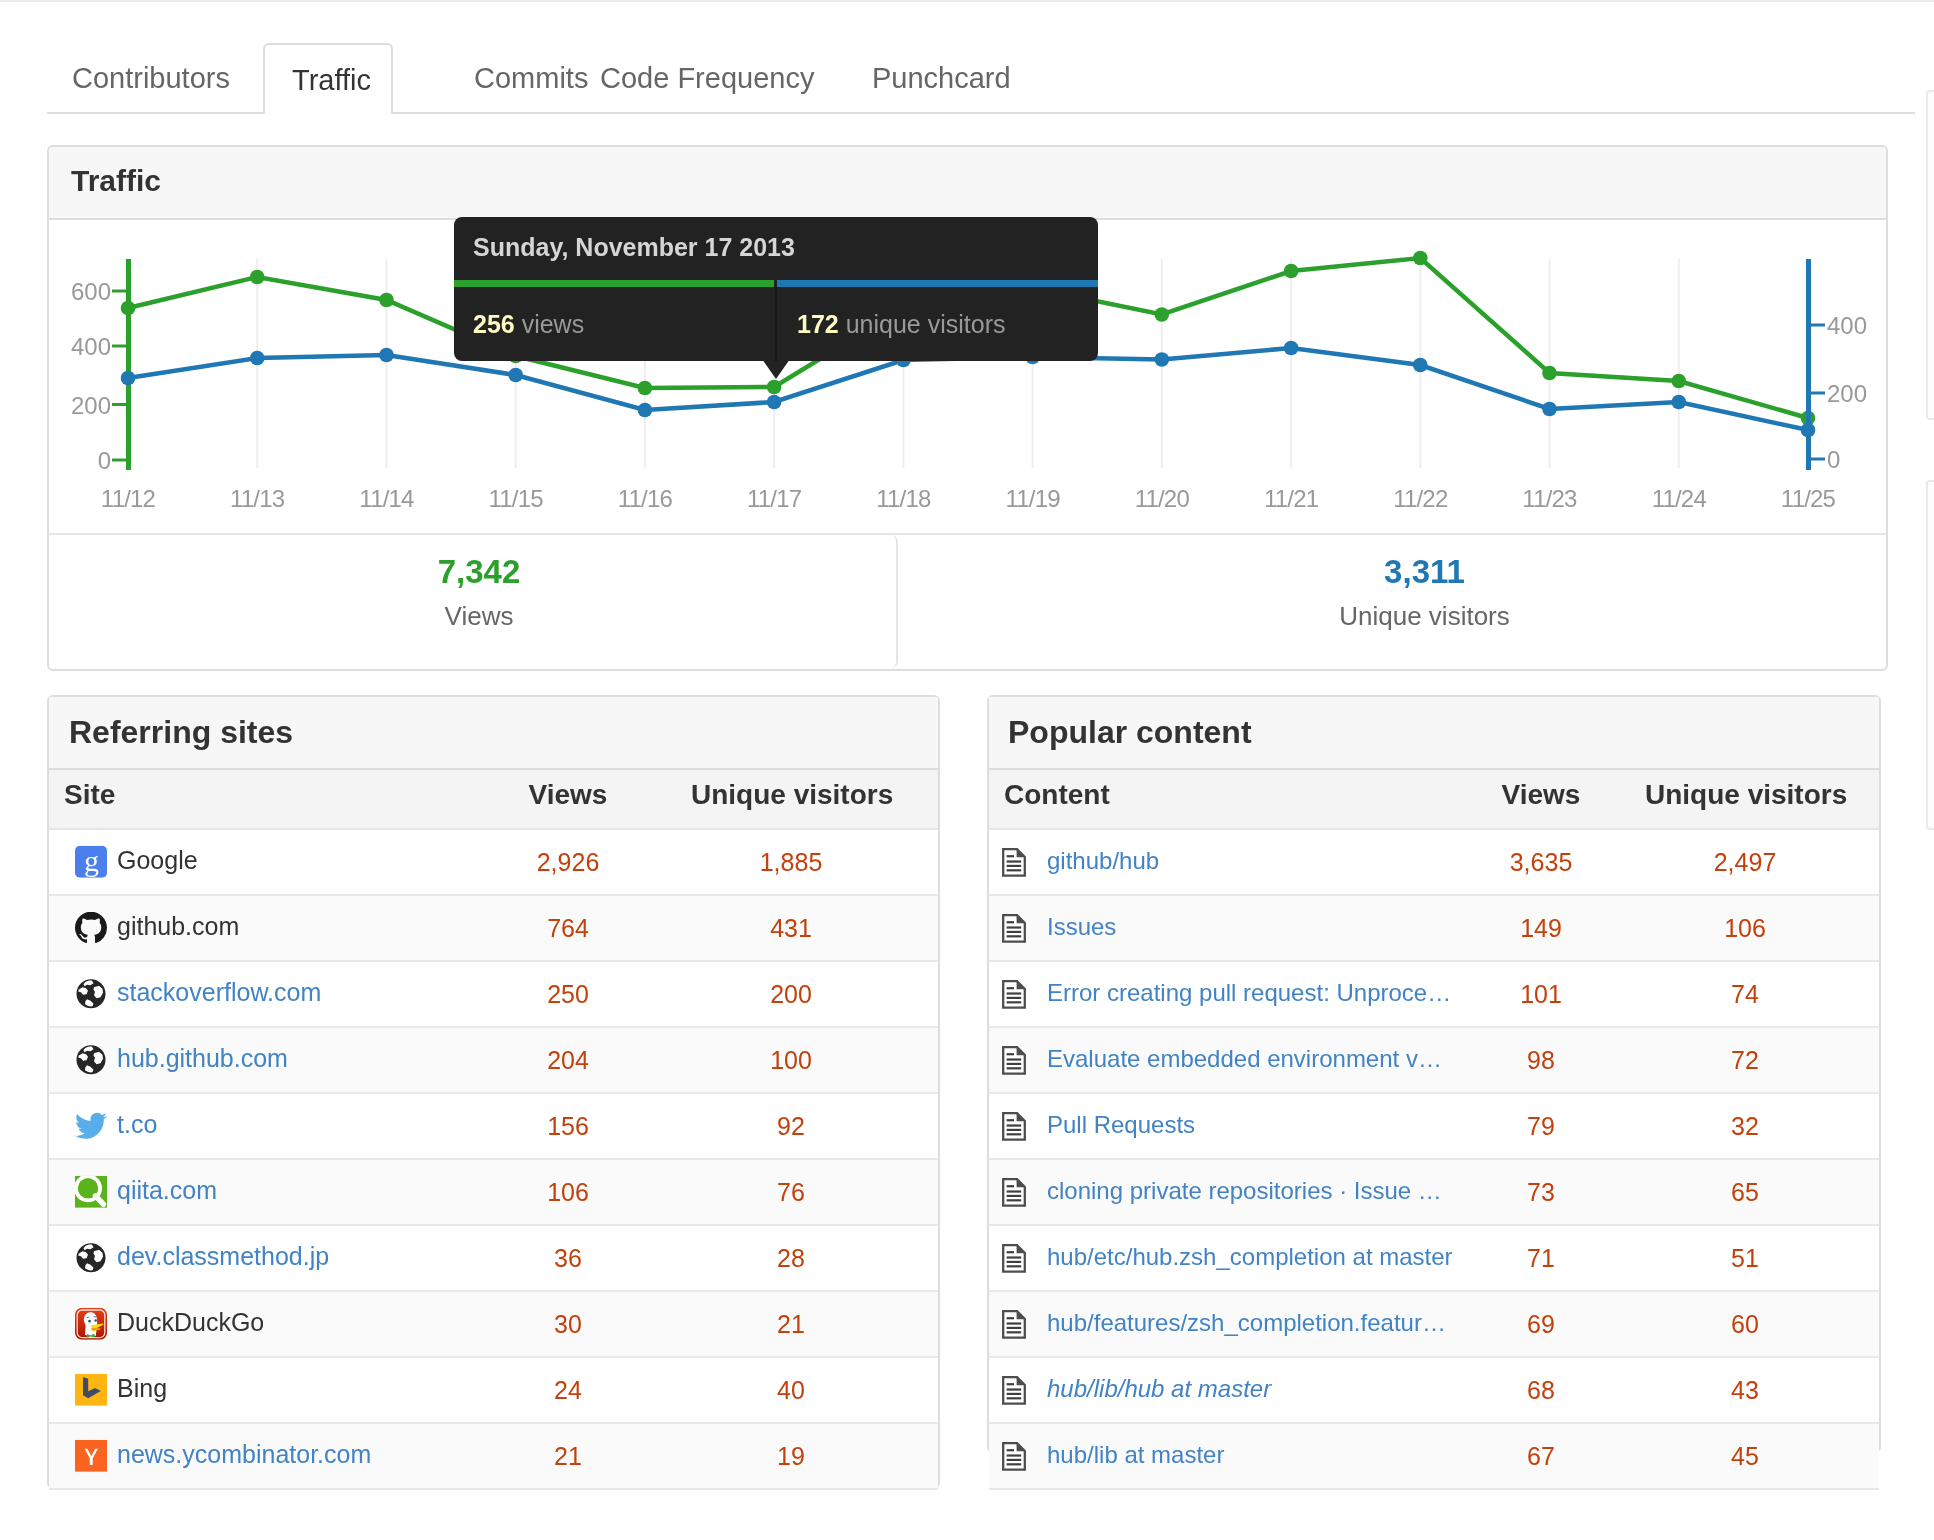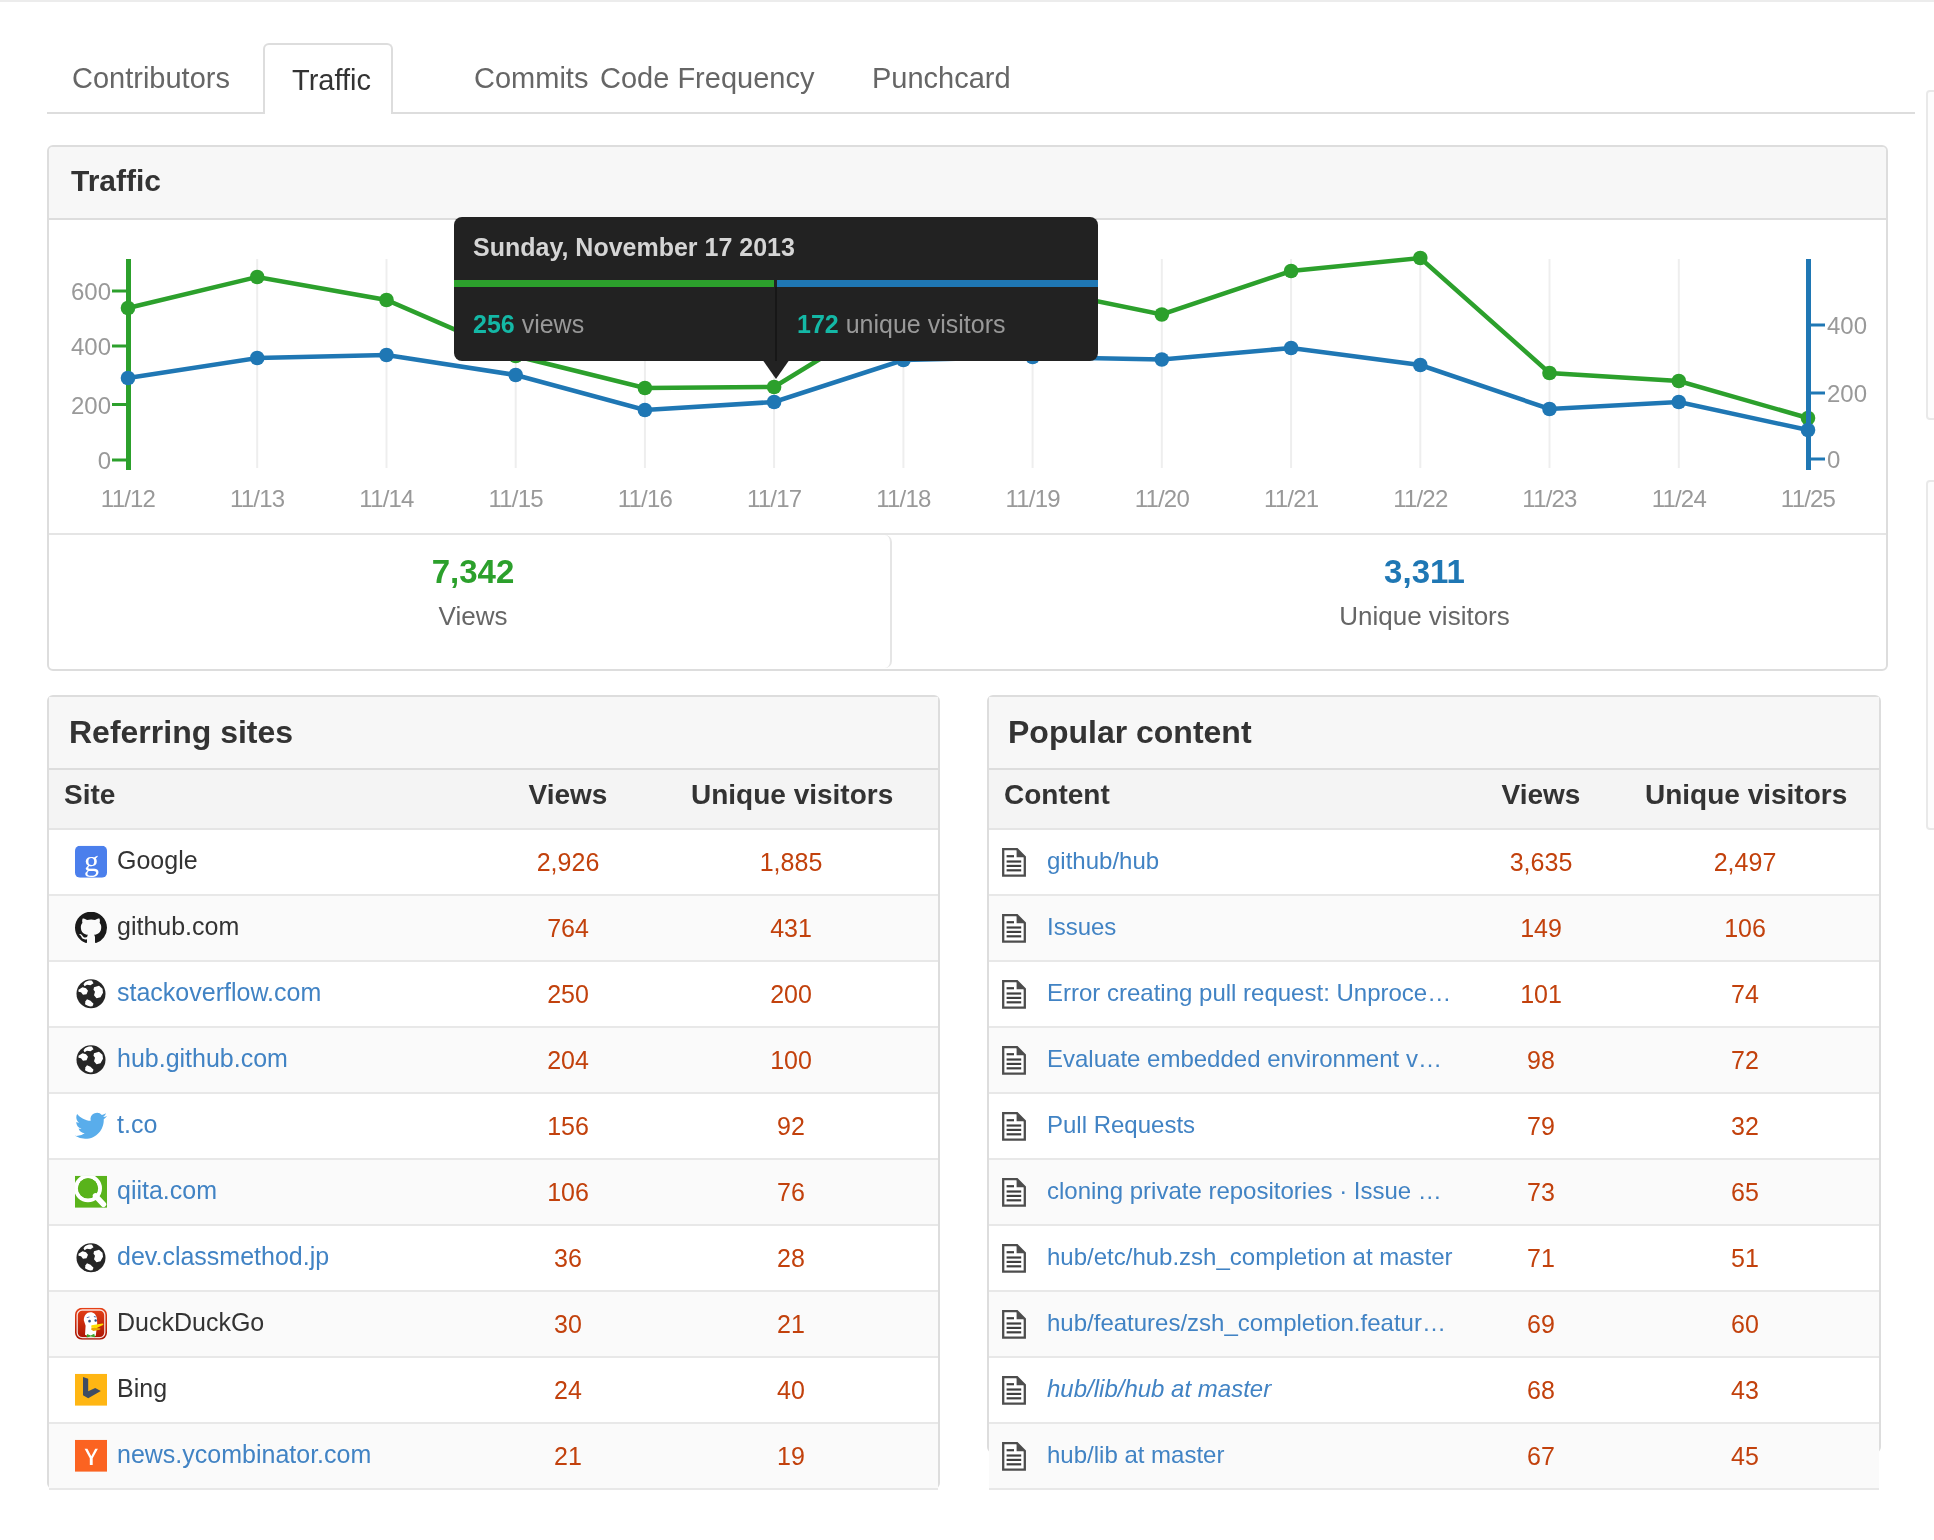--- a/index.html
+++ b/index.html
@@ -43,21 +43,21 @@
 .sitename .icon { display:inline-block; width:32px; height:32px; vertical-align:middle; margin-right:10px; }
 a.lnk { color:#4183c4; text-decoration:none; }
 .tpanel .ptitle { font-size:32px; }
 
 
 #tip { left:454px; top:217px; width:644px; height:144px; background:#222; border-radius:8px; z-index:5; }
 #tip .tt { position:absolute; left:19px; top:16px; font-size:25px; font-weight:bold; color:#d5d5d5; }
 #tip .bar { position:absolute; left:0; top:63px; height:7px; width:100%; } #tip .bar svg { display:block; }
 #tip .caret { position:absolute; left:308px; top:142px; width:0; height:0; border-left:14px solid transparent; border-right:14px solid transparent; border-top:20px solid #222; }
 .tipval { position:absolute; font-size:25px; color:#999; }
-.tipval b { color:#14b8a6; }
+.tipval b { color:#fef9c3; }
 </style>
 </head>
 <body>
 <svg width="0" height="0" style="position:absolute">
 <defs>
 <symbol id="i-google" viewBox="0 0 32 32">
   <rect width="32" height="32" rx="5" fill="#4b7fec"></rect>
   <text x="16.5" y="25" font-family="Liberation Serif" font-size="30" fill="#fff" text-anchor="middle">g</text>
 </symbol>
 <symbol id="i-octo" viewBox="0 0 16 16">
@@ -122,21 +122,21 @@
     <span>Traffic</span>
   </div>
 <div class="abs tab" style="left:428px; top:62px;margin-left:46px;">Commits</div>
 <div class="abs tab" style="left:600px; top:62px;">Code Frequency</div>
 <div class="abs tab" style="left:872px; top:62px;">Punchcard</div>
 
 <div class="abs panel" id="traffic">
   <div class="phead"></div>
   <div class="ptitle">Traffic</div>
   <div class="sumrow">
-    <div class="sumcell" style="left:7px; width:836px; border-right:2px solid #e5e5e5;border-radius:7px;">
+    <div class="sumcell" style="left:13px; width:836px; border-right:2px solid #e5e5e5;border-radius:7px;">
       <div class="sumnum" style="color:#2ca02c;">7,342</div>
       <div class="sumlab">Views</div>
     </div>
     <div class="sumcell" style="left:914px; right:0;">
       <div class="sumnum" style="color:#1f77b4;">3,311</div>
       <div class="sumlab">Unique visitors</div>
     </div>
   </div>
 </div>
 

